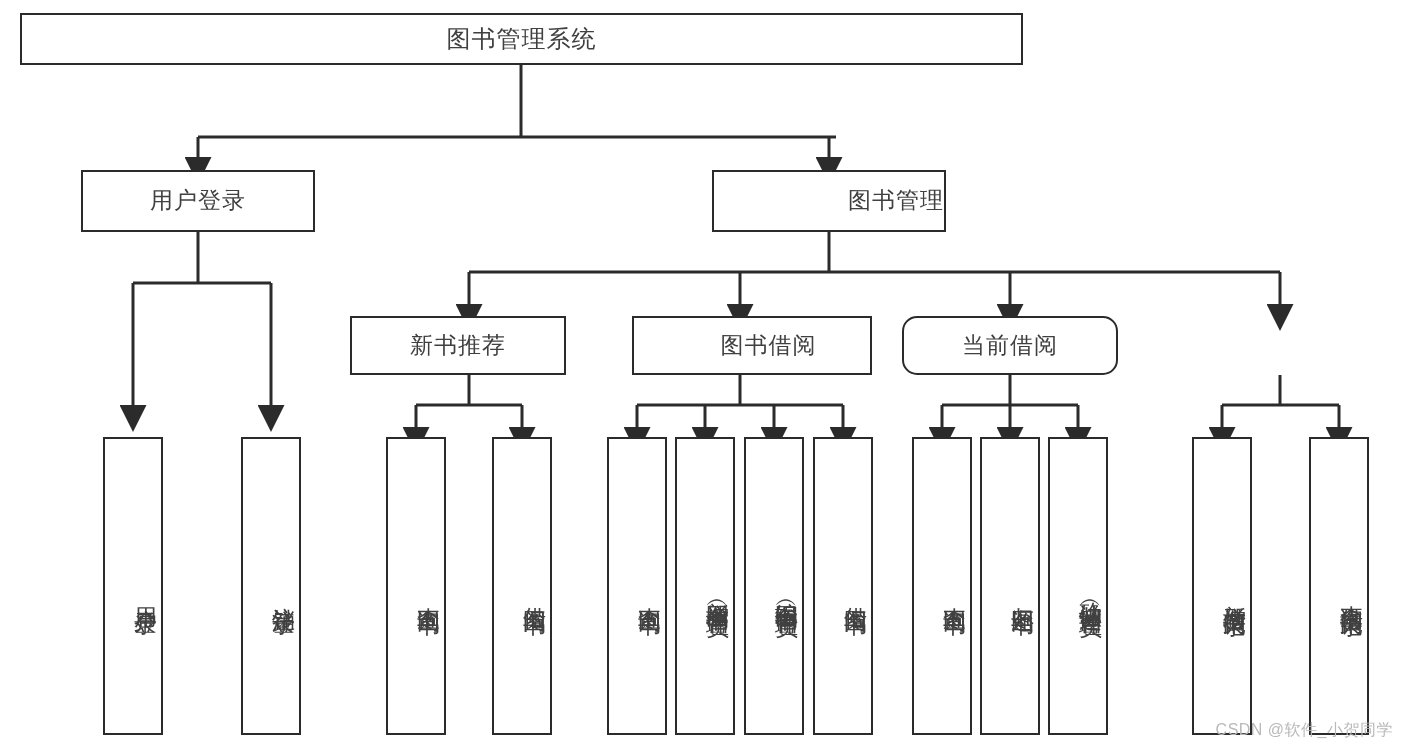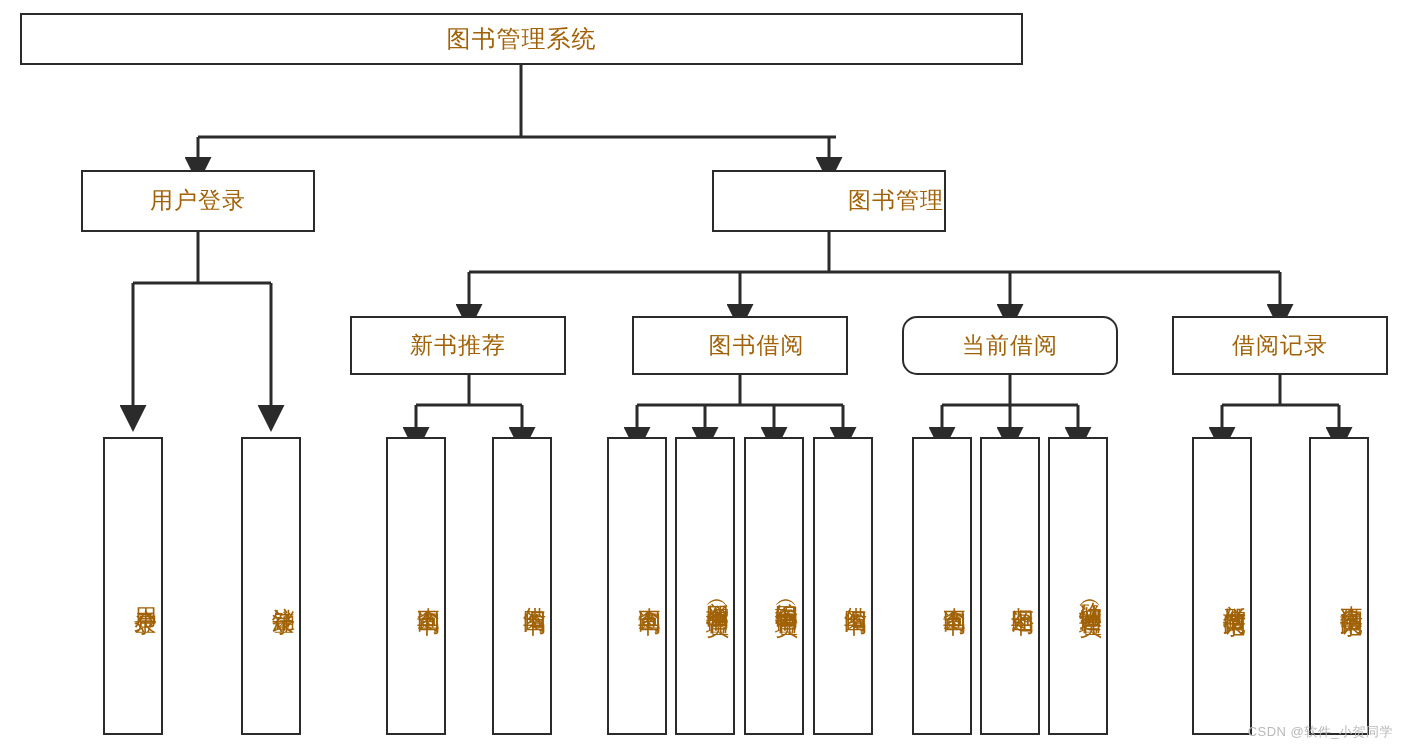--- a/index.html
+++ b/index.html
@@ -27,21 +27,21 @@
     pointer-events: none;
   }
   .node {
     position: absolute;
     box-sizing: border-box;
     border: 2px solid #2b2b2b;
     background: #ffffff;
     display: flex;
     align-items: center;
     justify-content: center;
-    color: #a16207;
+    color: #404040;
     z-index: 2;
   }
   .node.horiz {
     font-size: 23px;
     letter-spacing: 1px;
     line-height: 1.2;
   }
   .node.vert {
     writing-mode: vertical-rl;
     text-orientation: upright;
@@ -52,21 +52,21 @@
     align-items: flex-start;
     justify-content: center;
   }
   .node.root {
     font-size: 24px;
   }
   .watermark {
     position: absolute;
     right: 12px;
     bottom: 6px;
-    font-size: 13px;
+    font-size: 16px;
     color: #b9b9b9;
     white-space: nowrap;
     z-index: 3;
     letter-spacing: 0.5px;
   }
 </style>
 </head>
 <body>
 
 <div id="canvas">
@@ -131,31 +131,28 @@
   </div>
 
   <div class="node horiz" style="left:712px; top:170px; width:234px; height:62px;justify-content:flex-end;">
     <span>图书管理</span>
   </div>
 
   <div class="node horiz" style="left:350px; top:316px; width:216px; height:59px;">
     <span>新书推荐</span>
   </div>
 
-  <div class="node horiz" style="left:632px; top:316px; width:216px; height:59px;padding-left:33px;">
+  <div class="node horiz" style="left:632px; top:316px; width:240px; height:59px;padding-left:33px;">
     <span>图书借阅</span>
   </div>
 
   <div class="node horiz" style="left:902px; top:316px; width:216px; height:59px;border-radius:15px;">
     <span>当前借阅</span>
   </div>
 
-  <div class="node horiz" style="left:1172px; top:316px; width:216px; height:59px;">
-    <span>借阅记录</span>
-  </div>
 
   <div class="node vert" style="left:103px; top:437px; width:60px; height:298px;">
     <span>用户登录</span>
   </div>
 
   <div class="node vert" style="left:241px; top:437px; width:60px; height:298px;">
     <span>注销登录</span>
   </div>
 
   <div class="node vert" style="left:386px; top:437px; width:60px; height:298px;">

